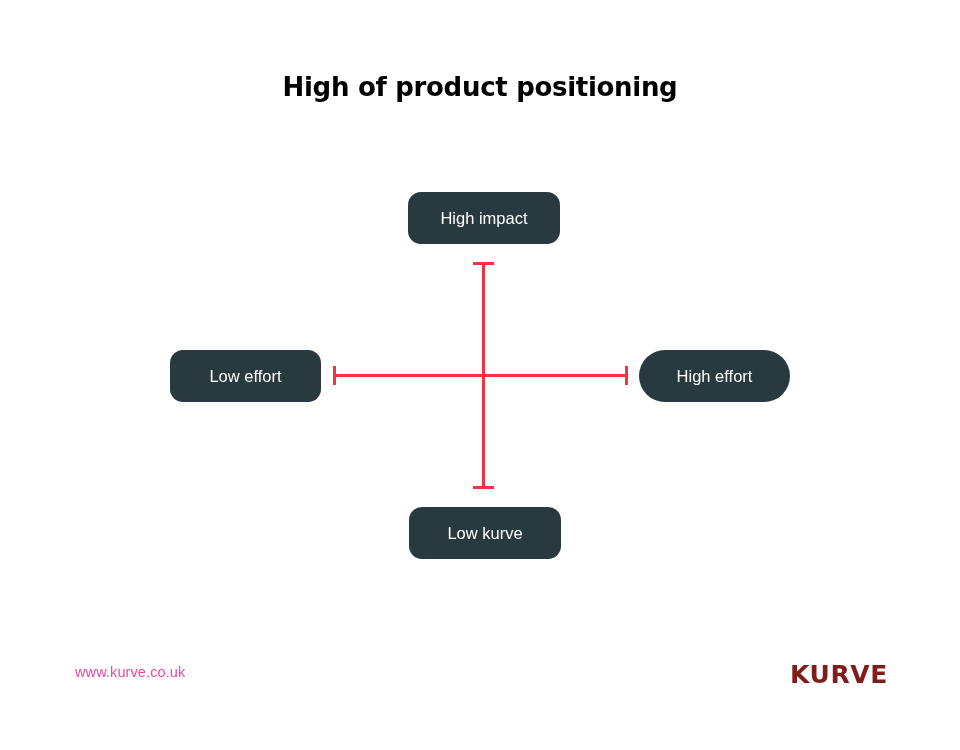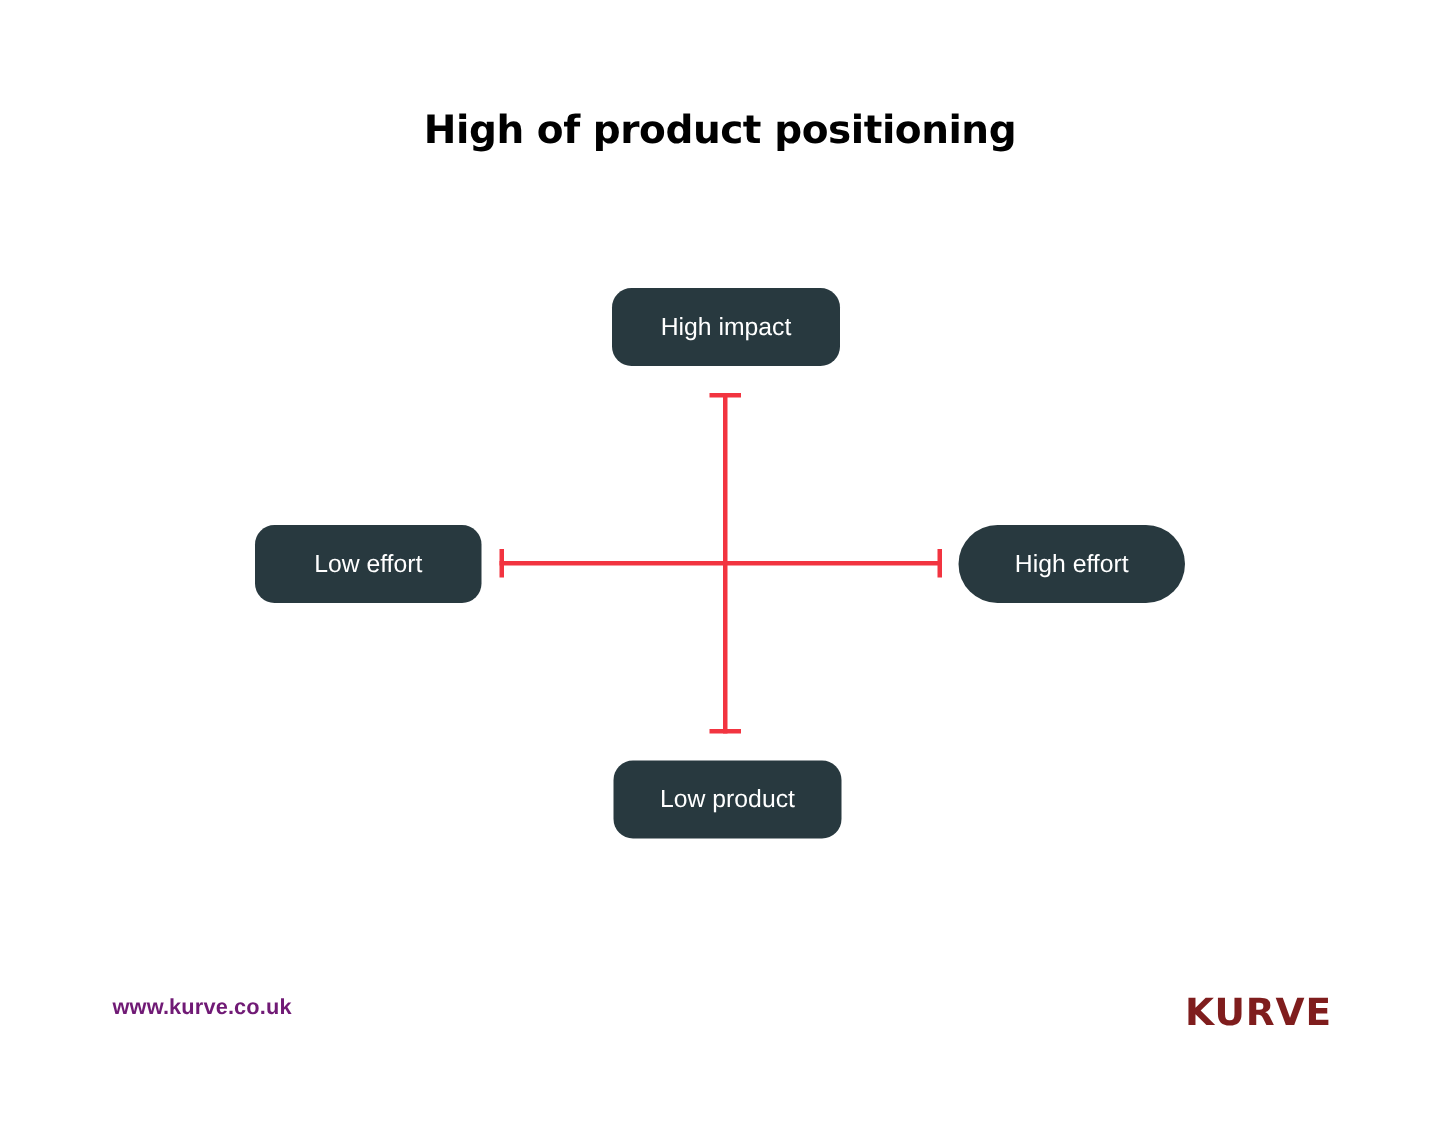--- a/index.html
+++ b/index.html
@@ -116,22 +116,22 @@
     background: #f23440;
   }
 
   
   #footer-url {
     position: absolute;
     left: 75px;
     top: 664px;
     font-family: "Liberation Sans", sans-serif;
     font-size: 14.5px;
-    font-weight: 700;
-    color: #701a75;
+    font-weight: 400;
+    color: #ec4899;
     letter-spacing: 0.1px;
   }
   #brand-logo {
     position: absolute;
     right: 72px;
     top: 660px;
     font-family: "DejaVu Sans", sans-serif;
     font-size: 25px;
     font-weight: 700;
     color: #7f1d1d;
@@ -153,20 +153,20 @@
     <div class="cap-bottom"></div>
     <div class="cap-left"></div>
     <div class="cap-right"></div>
 
     <div class="node" id="node-top">High impact</div>
 
     <div class="node" id="node-left">Low effort</div>
 
     <div class="node" id="node-right">High effort</div>
 
-    <div class="node" id="node-bottom">Low product</div>
+    <div class="node" id="node-bottom">Low kurve</div>
   </div>
 
   <div id="footer-url">www.kurve.co.uk</div>
 
   <div id="brand-logo">KURVE</div>
 
 </div>
 
 </body></html>

